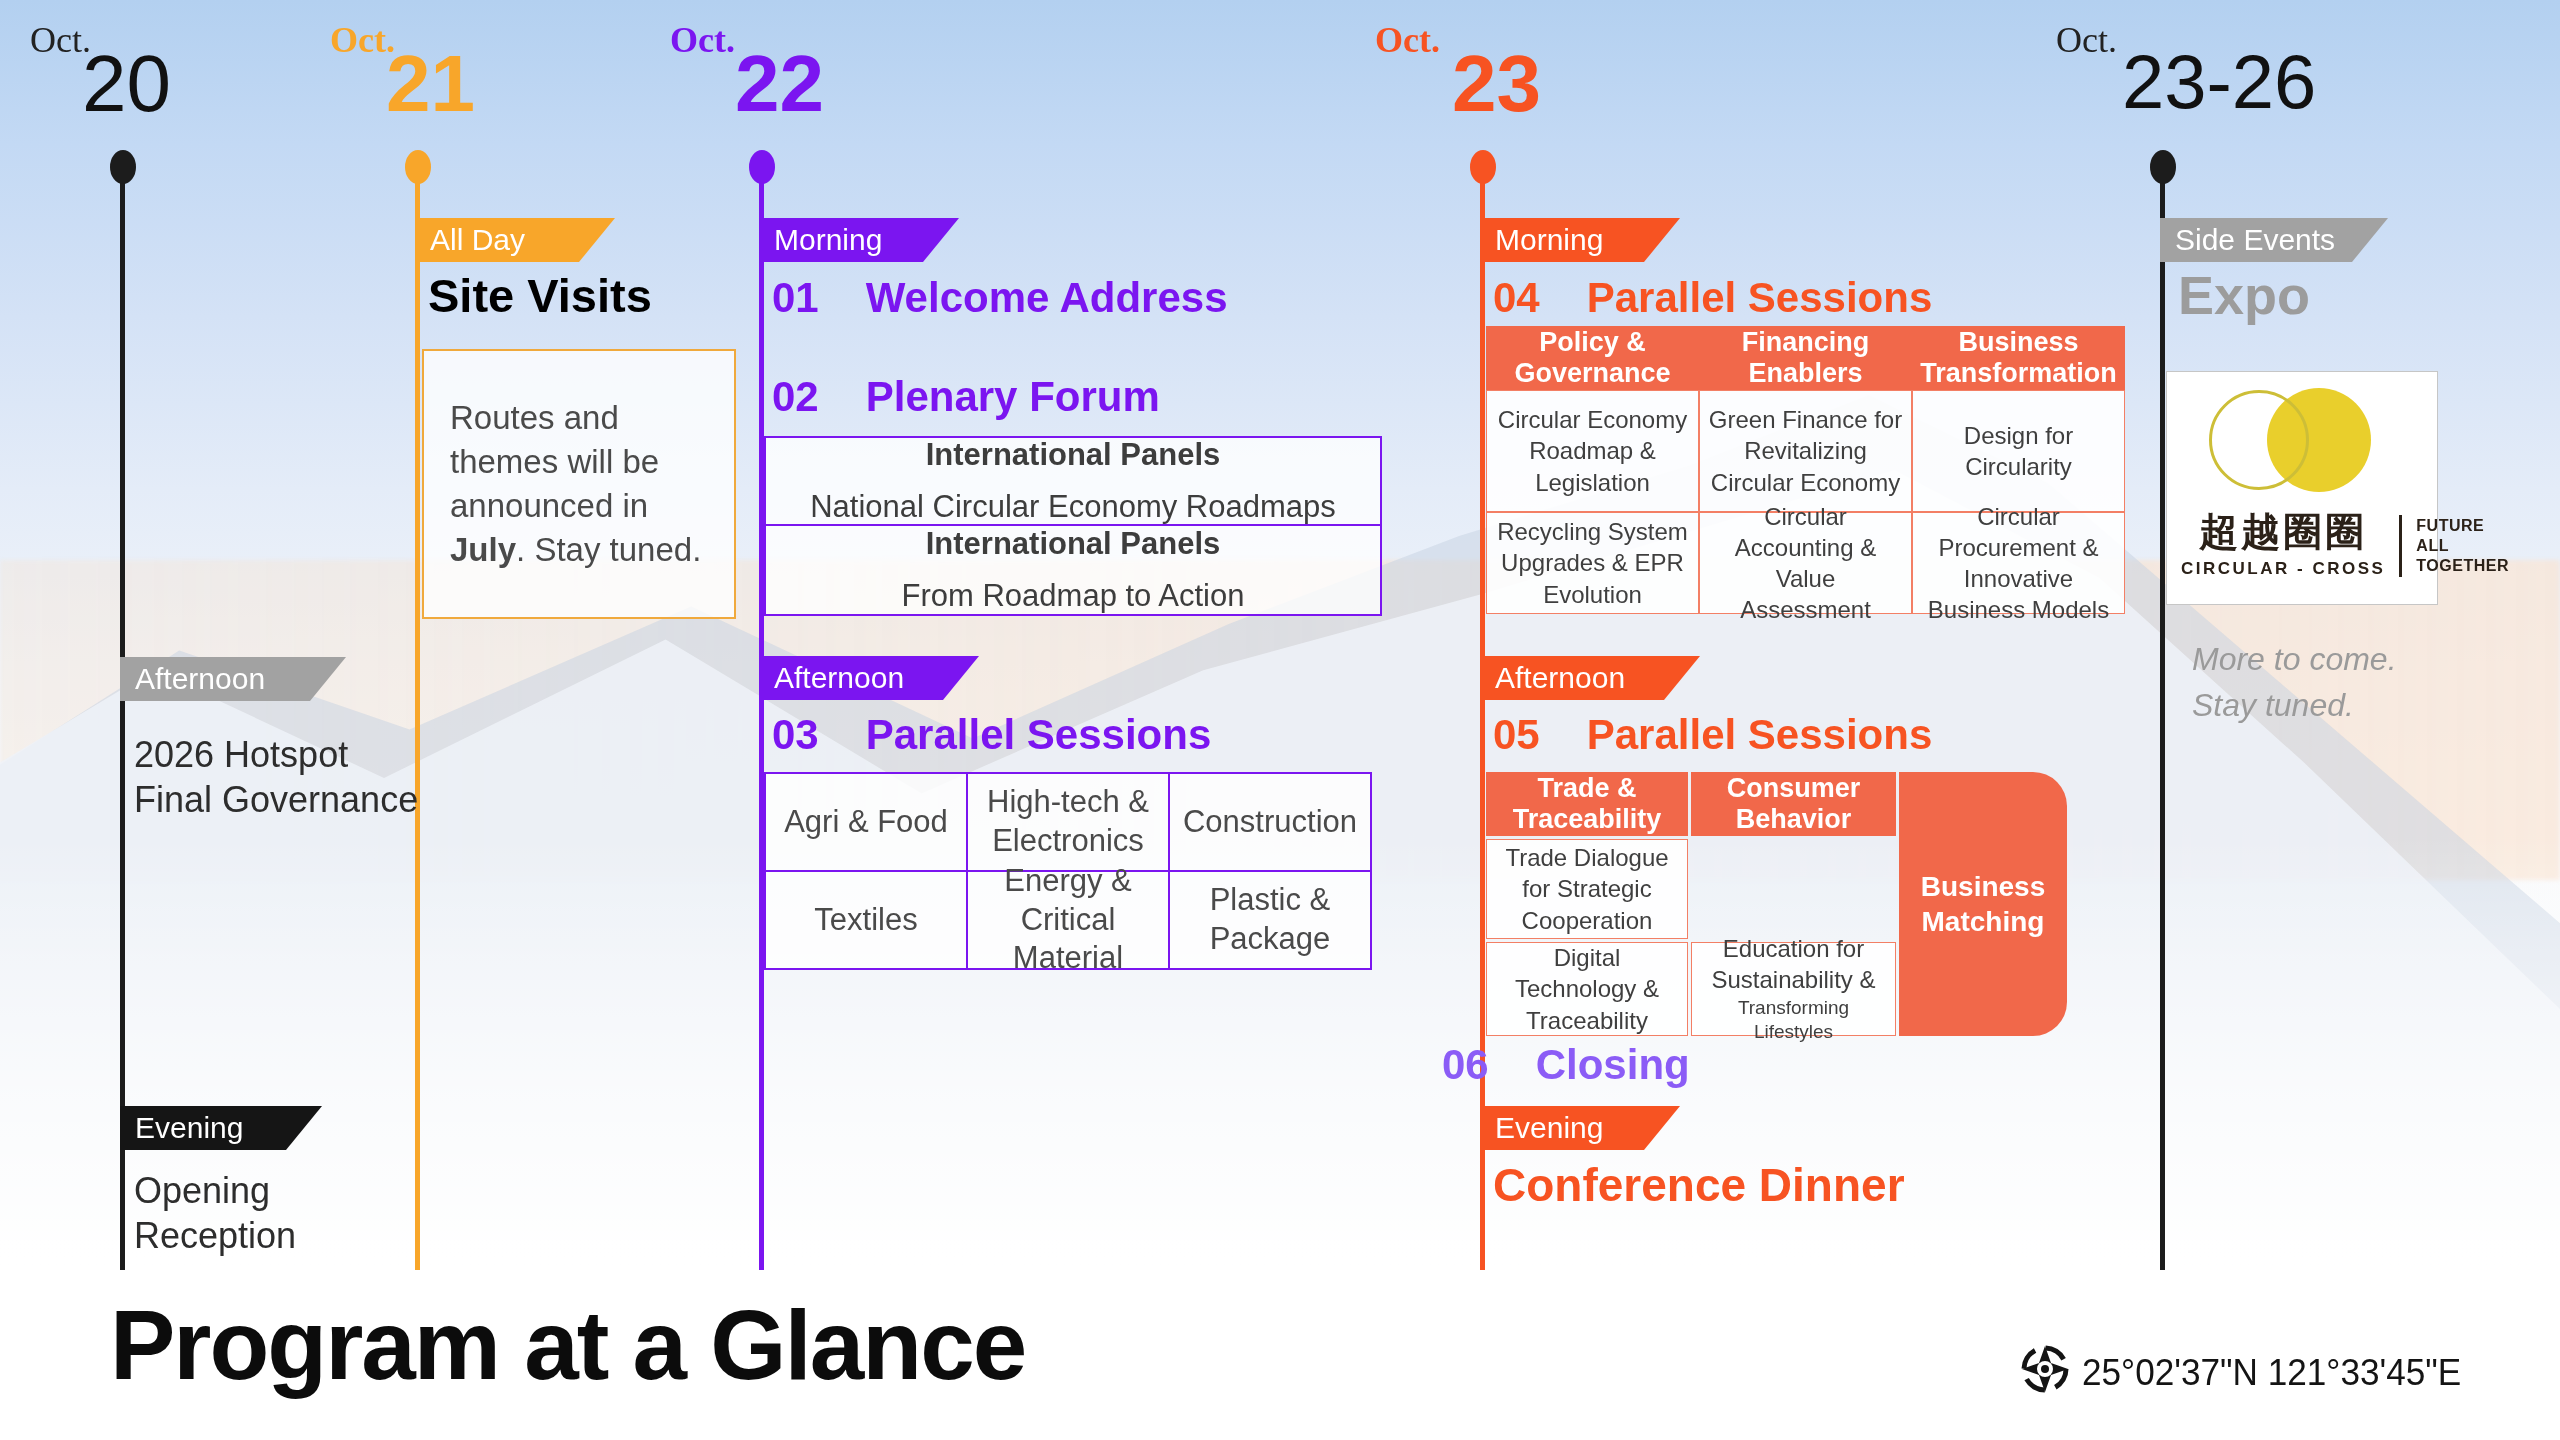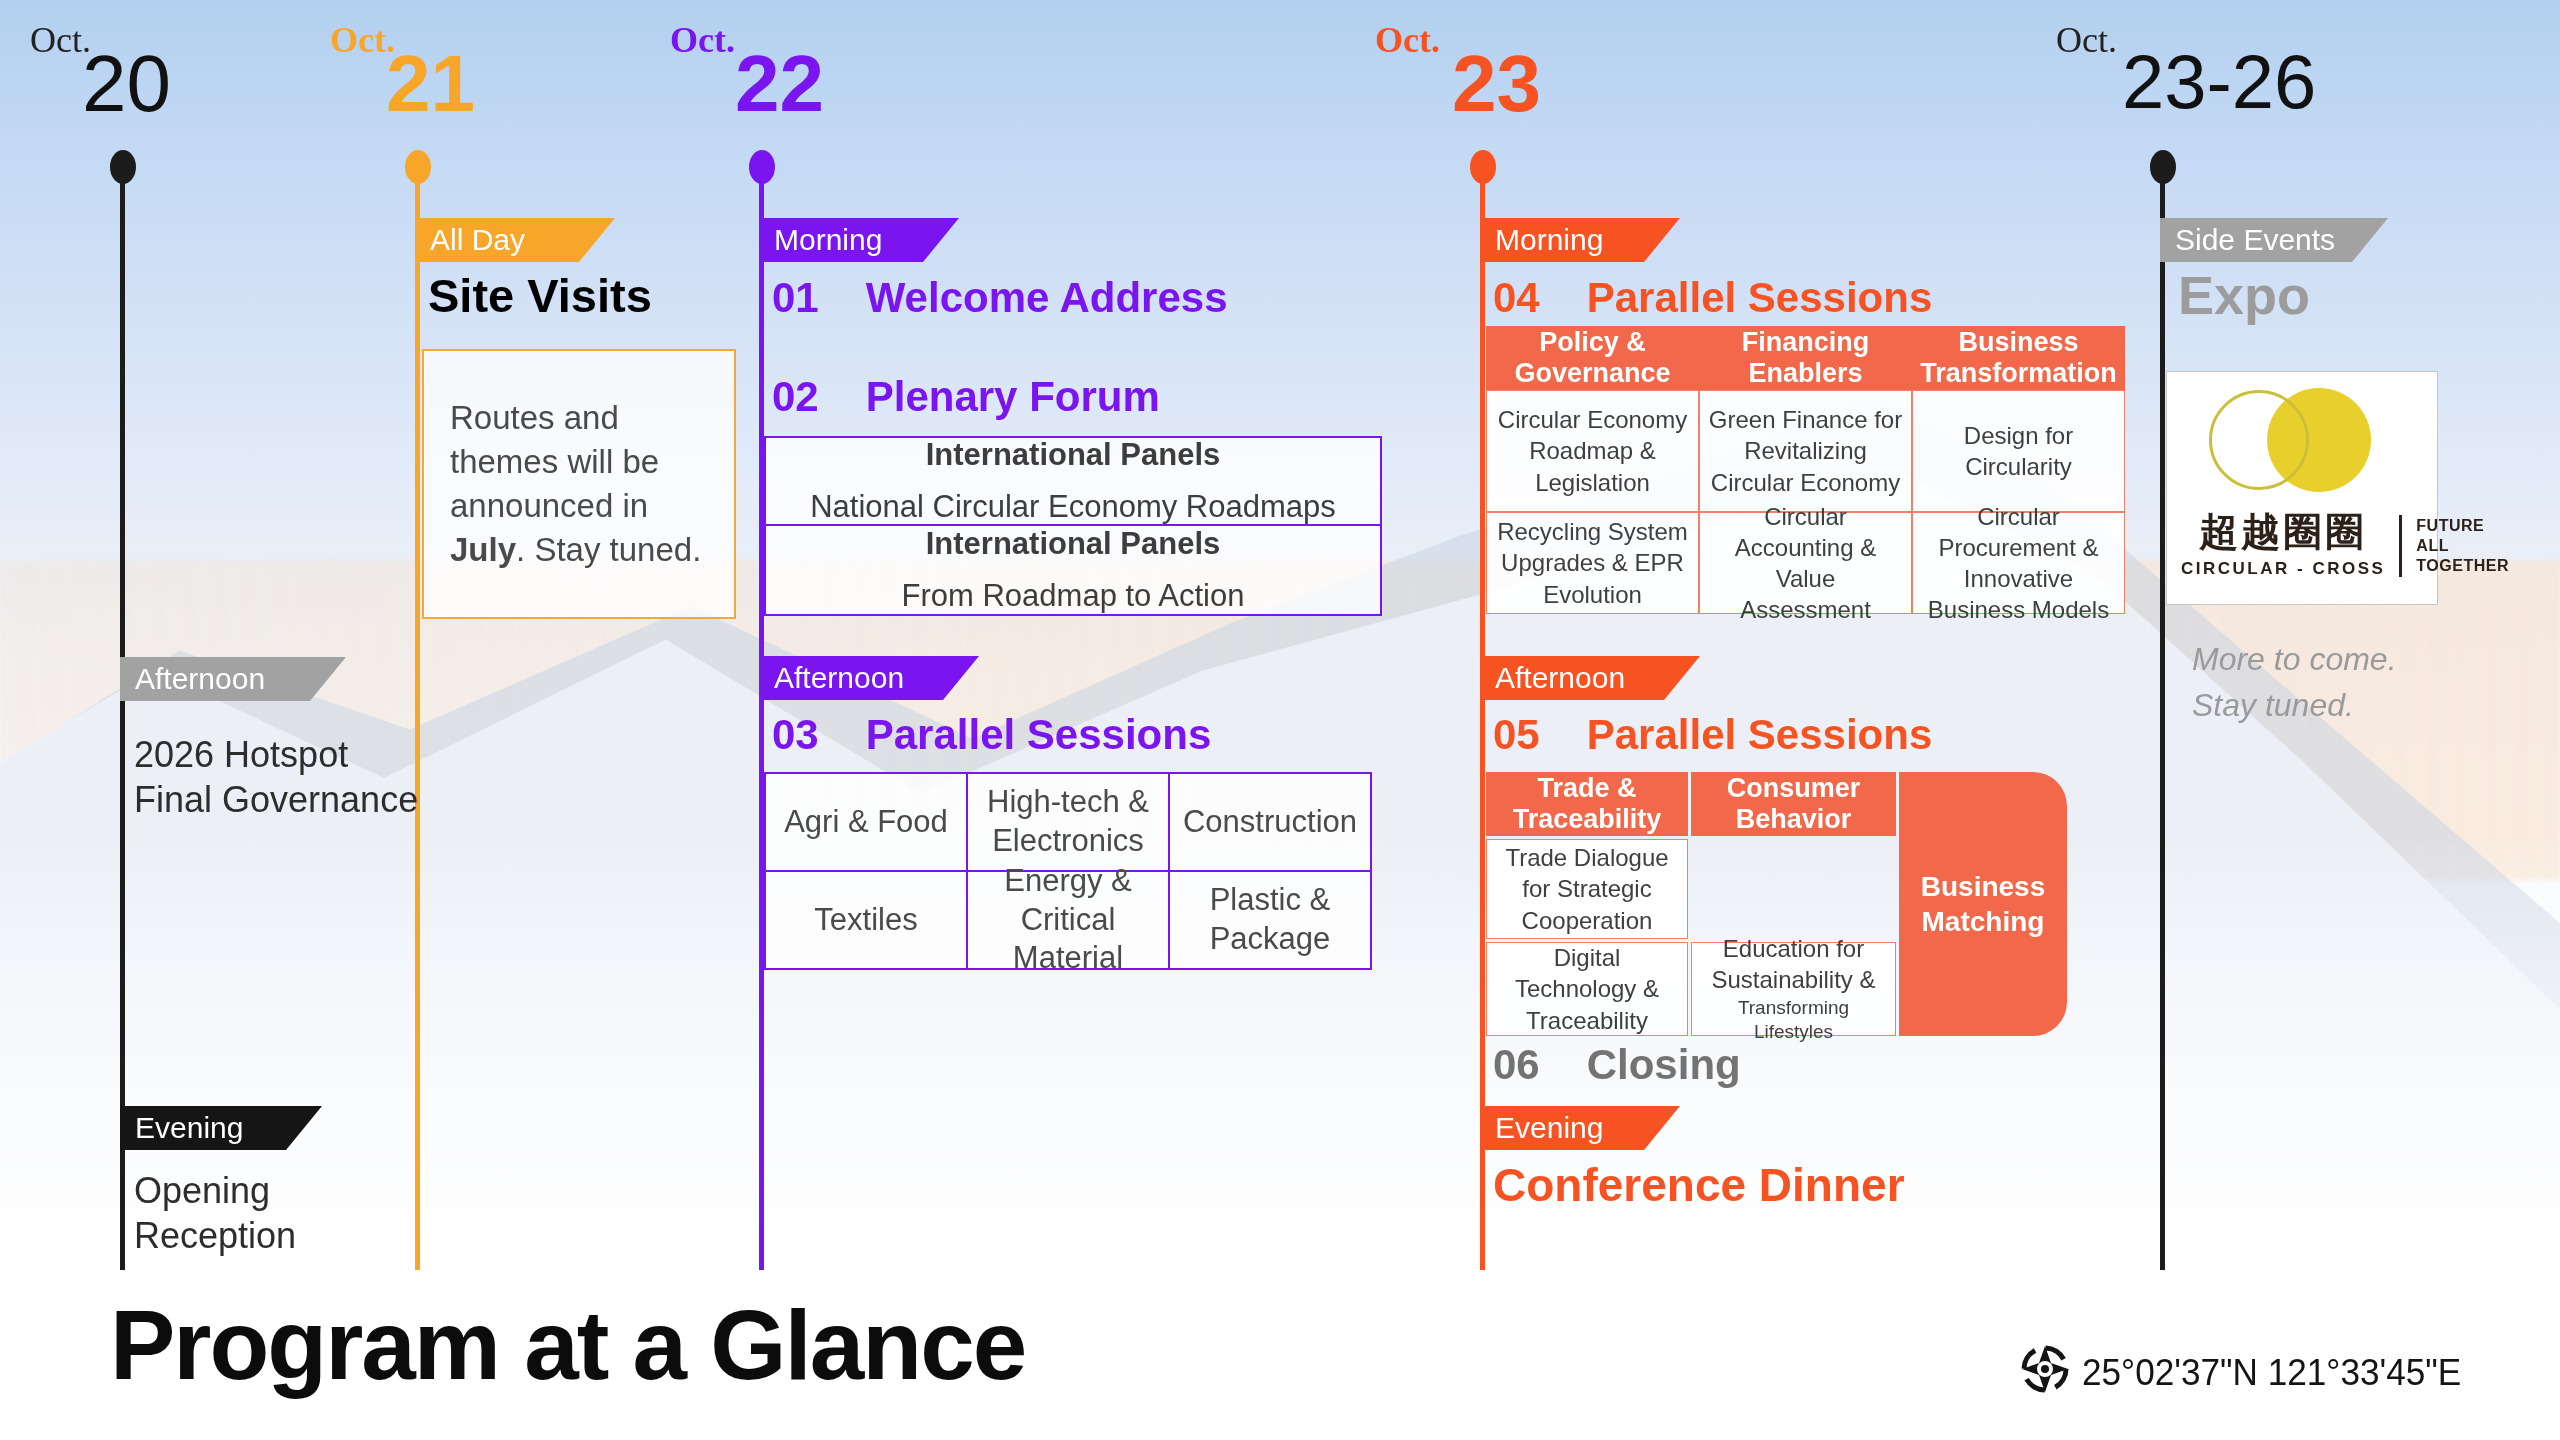--- a/index.html
+++ b/index.html
@@ -178,21 +178,21 @@
     <div class="cell hcell" style="grid-column:1;grid-row:1;">Trade &amp; Traceability</div>
     <div class="cell hcell" style="grid-column:2;grid-row:1;">Consumer Behavior</div>
     <div class="cell merged" style="grid-column:3;grid-row:1 / span 3;">Business Matching</div>
     <div class="cell bcell" style="grid-column:1;grid-row:2;">Trade Dialogue for Strategic Cooperation</div>
     <div class="cell bcell" style="grid-column:1;grid-row:3;">Digital Technology &amp; Traceability</div>
     <div class="cell bcell" style="grid-column:2;grid-row:3;">
       <div>Education for Sustainability &amp;</div>
       <div style="font-size:19px;">Transforming Lifestyles</div>
     </div>
   </div>
-  <div class="session" style="left:1493px;top:1042px;color:#737373;">
+  <div class="session" style="left:1442px;top:1042px;color:#8b5cf6;">
     <span>06</span>
     <span>Closing</span>
   </div>
   <div class="banner" style="left:1480px;top:1106px;width:200px;background:#F75322;">Evening</div>
   <div class="bigtitle" style="left:1493px;top:1160px;font-size:46px;color:#F75322;">Conference Dinner</div>
 
   <div class="banner" style="left:2160px;top:218px;width:228px;background:#A2A2A2;">Side Events</div>
   <div class="bigtitle" style="left:2178px;top:266px;font-size:54px;color:#9C9C9C;">Expo</div>
 
   <div class="logocard" style="left:2166px;top:349px;width:272px;height:234px;">

